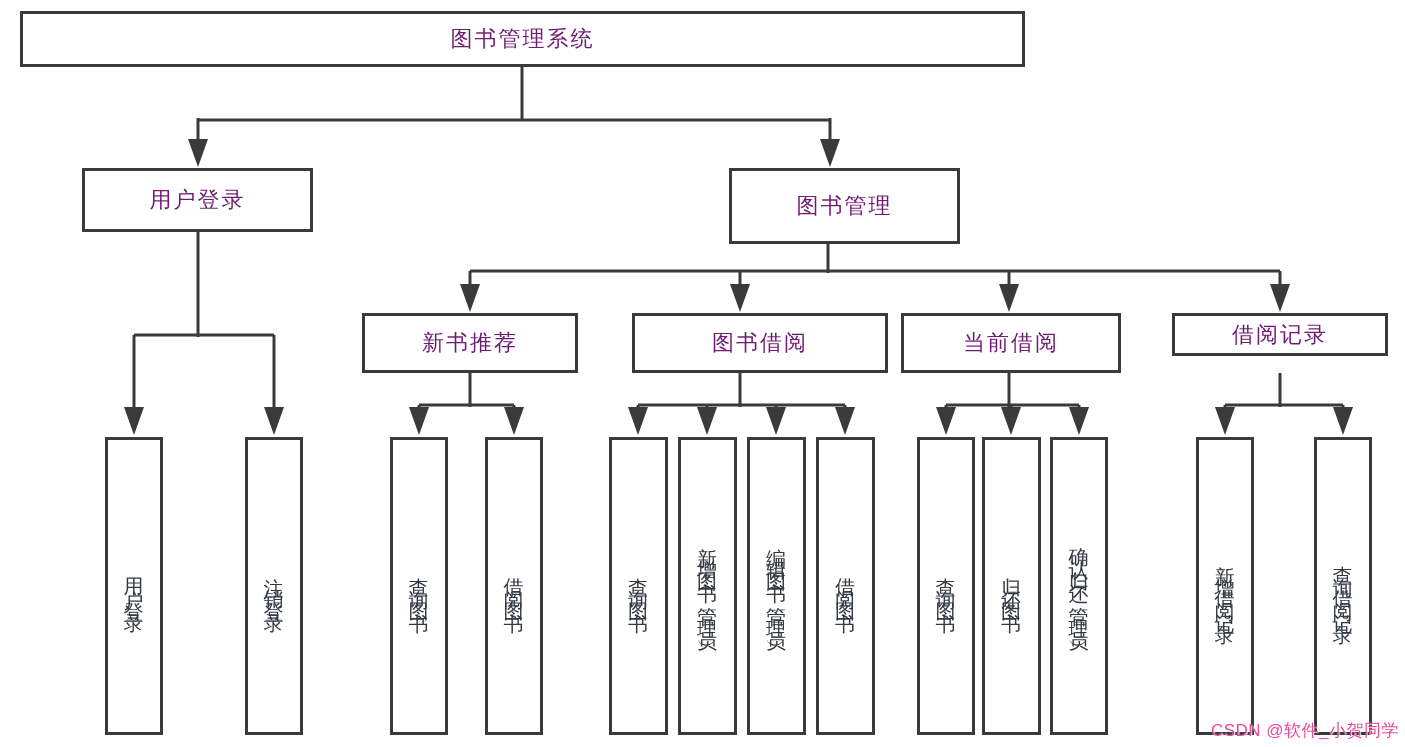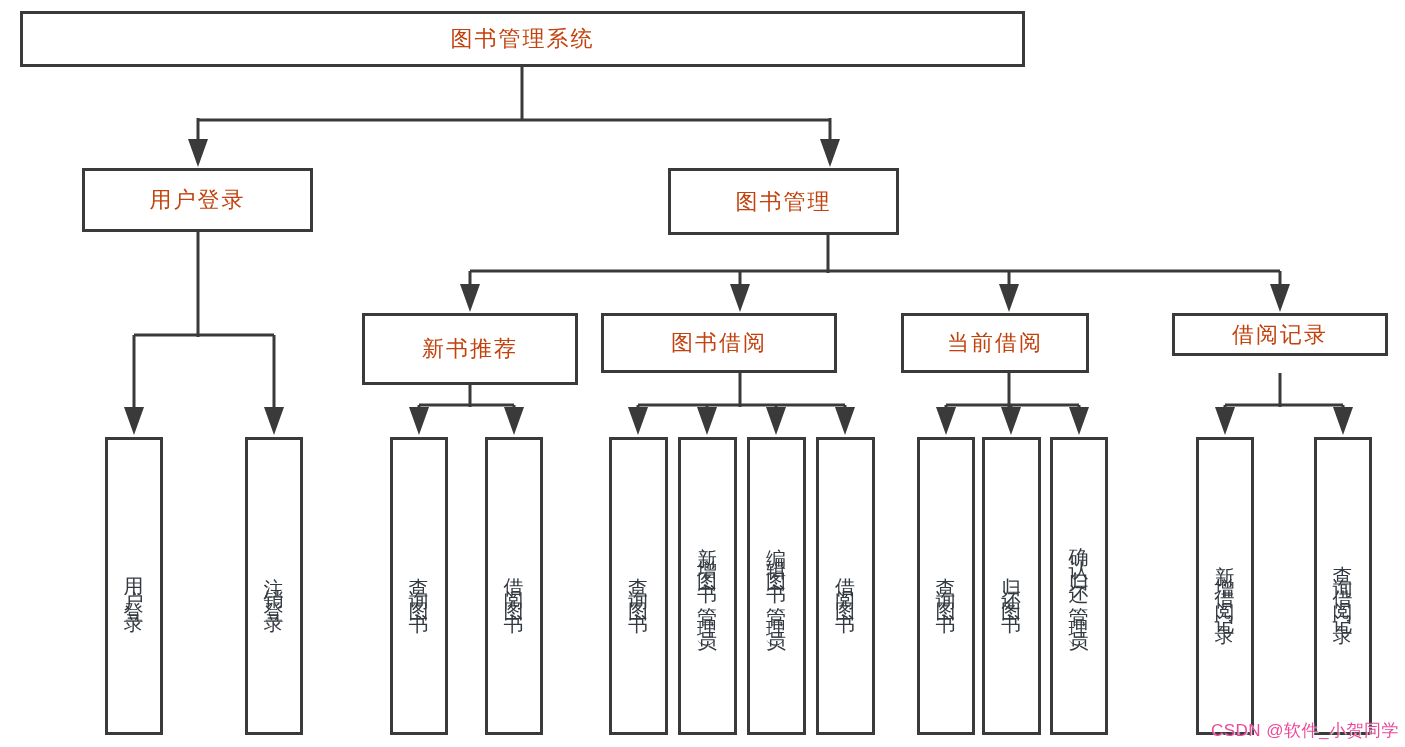--- a/index.html
+++ b/index.html
@@ -6,21 +6,21 @@
   .canvas{
     position:relative;width:1405px;height:747px;background:#fff;
     font-family:"Liberation Sans",sans-serif;overflow:hidden;
   }
   .wires{position:absolute;left:0;top:0;pointer-events:none;}
   .box{
     position:absolute;background:#fff;border:3px solid #3a3a3a;
     box-sizing:border-box;display:flex;align-items:center;justify-content:center;
   }
   .hlabel{
-    font-size:22px;color:#c2410c;letter-spacing:2px;white-space:nowrap;
+    font-size:22px;color:#701a75;letter-spacing:2px;white-space:nowrap;
   }
   .vlabel{
     writing-mode:vertical-rl;text-orientation:mixed;
     font-size:20px;color:#333940;letter-spacing:12px;line-height:1;
   }
   .watermark{
     position:absolute;right:6px;bottom:5px;
     font-size:17px;color:#ec4899;letter-spacing:0.5px;
     text-shadow:1px 1px 1px rgba(255,255,255,0.95);
     white-space:nowrap;
@@ -51,31 +51,31 @@
          M1215 407 L1235 407 L1225 435 Z M1333 407 L1353 407 L1343 435 Z"></path>
   </svg>
 
   <div class="box" style="left:20px;top:11px;width:1005px;height:56px">
     <span class="hlabel">图书管理系统</span>
   </div>
 
   <div class="box" style="left:82px;top:168px;width:231px;height:64px">
     <span class="hlabel">用户登录</span>
   </div>
-  <div class="box" style="left:668px;top:168px;width:231px;height:67px">
+  <div class="box" style="left:729px;top:168px;width:231px;height:76px">
     <span class="hlabel">图书管理</span>
   </div>
 
-  <div class="box" style="left:362px;top:313px;width:216px;height:72px">
+  <div class="box" style="left:362px;top:313px;width:216px;height:60px">
     <span class="hlabel">新书推荐</span>
   </div>
-  <div class="box" style="left:601px;top:313px;width:236px;height:60px">
+  <div class="box" style="left:632px;top:313px;width:256px;height:60px">
     <span class="hlabel">图书借阅</span>
   </div>
-  <div class="box" style="left:901px;top:313px;width:188px;height:60px">
+  <div class="box" style="left:901px;top:313px;width:220px;height:60px">
     <span class="hlabel">当前借阅</span>
   </div>
   <div class="box" style="left:1172px;top:313px;width:216px;height:43px">
     <span class="hlabel">借阅记录</span>
   </div>
 
   <div class="box" style="left:105px;top:437px;width:58px;height:298px">
     <span class="vlabel">用户登录</span>
   </div>
   <div class="box" style="left:245px;top:437px;width:58px;height:298px">

